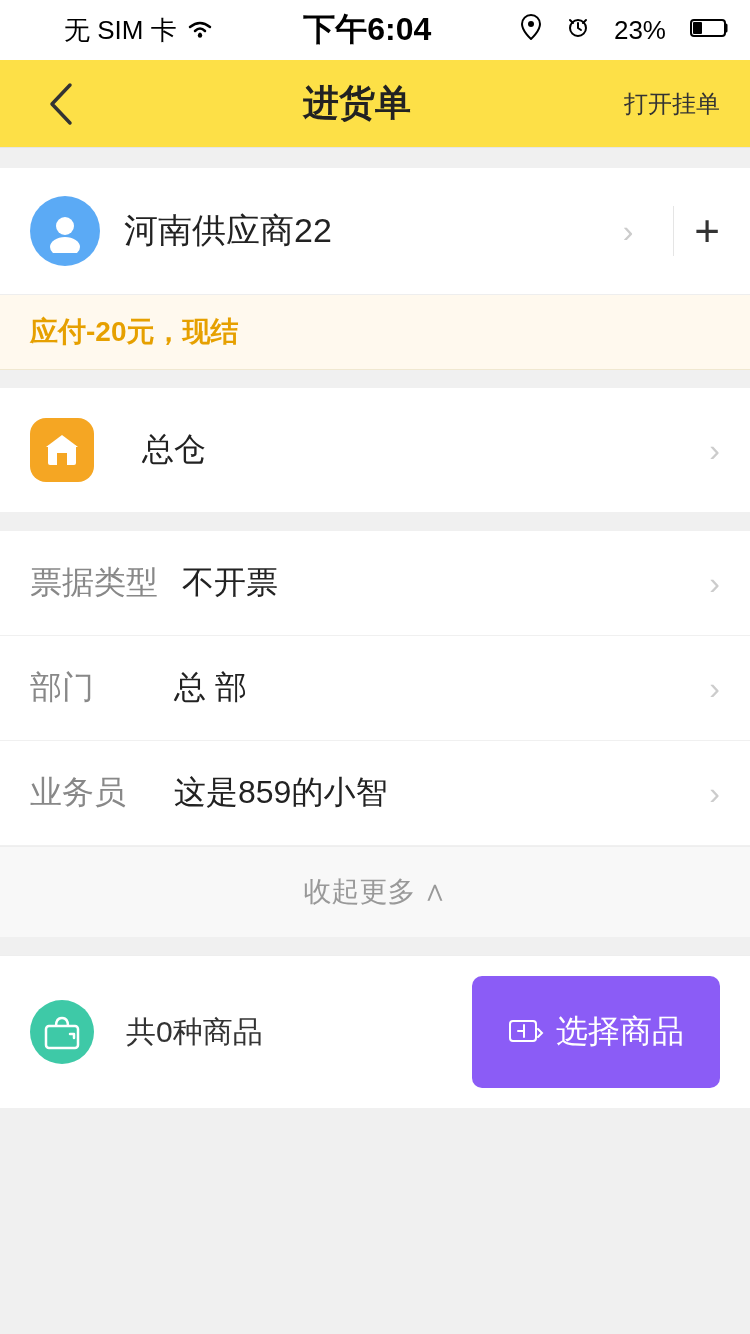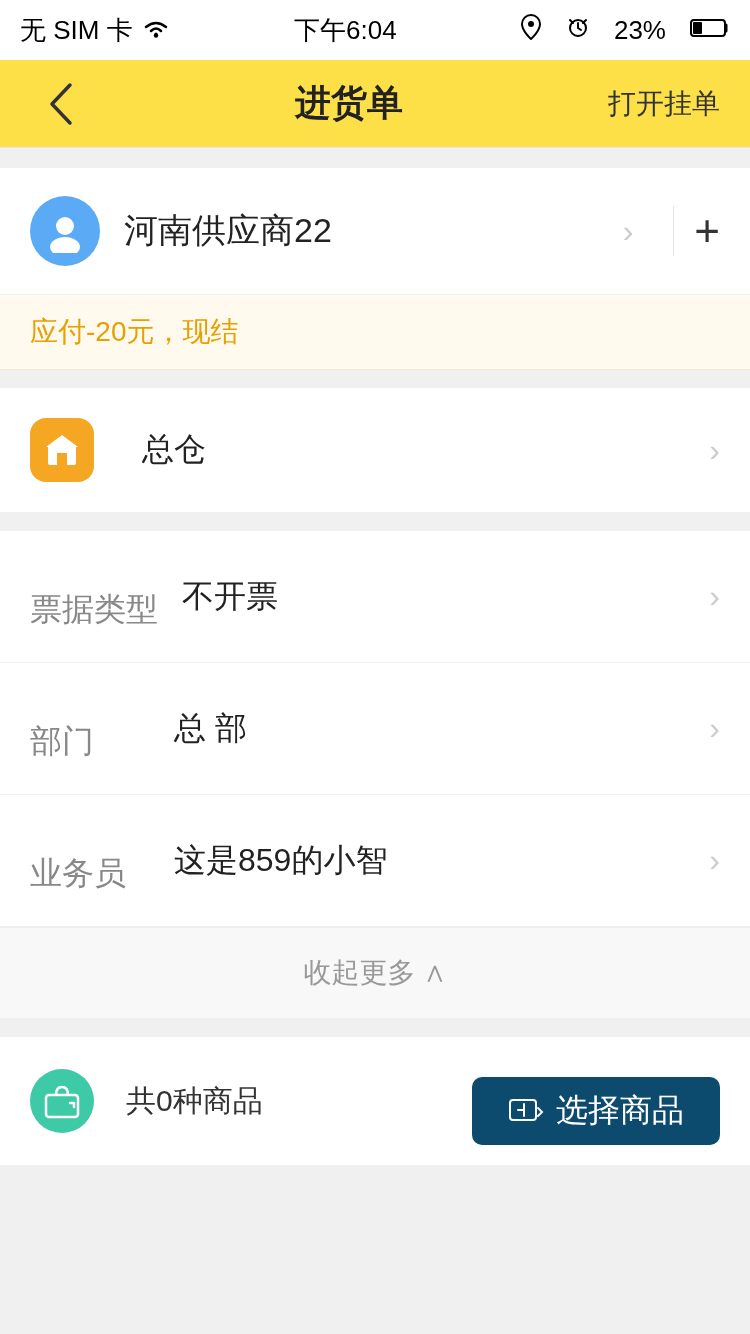--- a/index.html
+++ b/index.html
@@ -21,24 +21,25 @@
       align-items: center;
       justify-content: space-between;
       padding: 0 20px;
       font-size: 26px;
       color: #000;
     }
     .status-left {
       display: flex;
       align-items: center;
       gap: 8px;
+      margin-left: 44px;
     }
     .status-center {
-      font-size: 26px;
-      font-weight: 400;
+      font-size: 32px;
+      font-weight: 700;
     }
     .status-right {
       display: flex;
       align-items: center;
       gap: 24px;
       font-size: 26px;
     }
 
     
     .nav-bar {
@@ -59,21 +60,21 @@
       align-items: center;
       justify-content: center;
       width: 60px;
     }
     .nav-title {
       font-size: 36px;
       font-weight: 600;
       color: #222;
     }
     .nav-action {
-      font-size: 28px;
+      font-size: 24px;
       color: #333;
       cursor: pointer;
     }
 
     
     .section-divider {
       height: 20px;
       background: #f0f0f0;
     }
 
@@ -128,20 +129,21 @@
       margin: 0 20px 0 10px;
     }
 
     
     .notice-bar {
       background: #fff9ee;
       padding: 18px 30px;
       font-size: 28px;
       color: #e6a000;
       border-bottom: 1px solid #f0e8d0;
+      font-weight: bold;
     }
 
     
     .small-divider {
       height: 18px;
       background: #f0f0f0;
     }
 
     
     .row-item {
@@ -162,21 +164,20 @@
       display: flex;
       align-items: center;
       justify-content: center;
       margin-right: 24px;
       flex-shrink: 0;
     }
     .row-label {
       font-size: 32px;
       color: #888;
       min-width: 120px;
-      margin-top: 27px;
     }
     .row-value {
       flex: 1;
       font-size: 32px;
       color: #222;
     }
     .row-arrow {
       color: #ccc;
       font-size: 32px;
     }
@@ -218,31 +219,30 @@
       background: #3ec9a7;
       display: flex;
       align-items: center;
       justify-content: center;
     }
     .product-count-text {
       font-size: 30px;
       color: #333;
     }
     .select-btn {
-      background: #0c4a6e;
+      background: #8b5cf6;
       color: #fff;
       border: none;
       border-radius: 10px;
-      padding: 12px 36px;
+      padding: 34px 36px;
       font-size: 32px;
       cursor: pointer;
       display: flex;
       align-items: center;
       gap: 12px;
-      margin-top: 20px;
     }
 
     
     .page-bg {
       flex: 1;
       background: #f0f0f0;
       min-height: 300px;
     }
   </style>
 </head>

